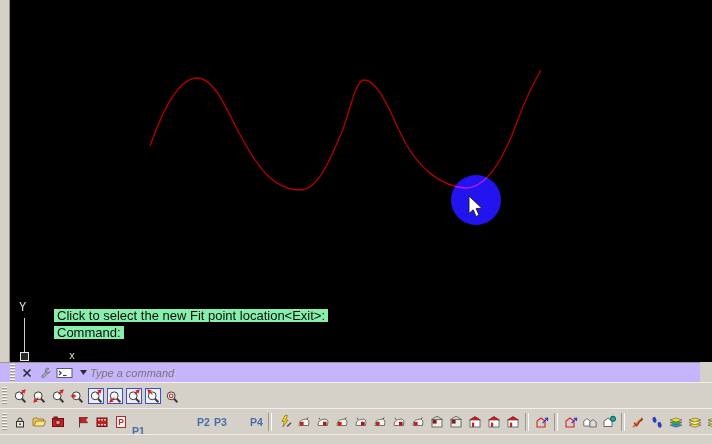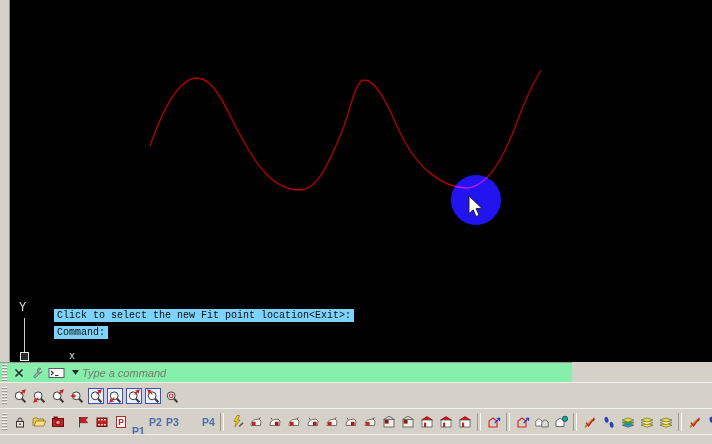--- a/index.html
+++ b/index.html
@@ -13,27 +13,27 @@
   .left-strip{position:absolute;left:0;top:0;width:9px;height:362px;background:#d5d1c9;border-right:1px solid #8f8c85;}
 
   
   .ucs-y-label{position:absolute;color:#d9d9d9;font-size:12px;font-family:"DejaVu Sans Mono",monospace;}
   .ucs-axis{position:absolute;width:1px;background:#cfcfcf;}
   .ucs-origin{position:absolute;width:7px;height:7px;border:1px solid #e8e8e8;background:#2a2a2a;}
   .ucs-x-label{position:absolute;color:#e0e0e0;font-size:10px;font-family:"DejaVu Sans Mono",monospace;}
 
   
   .history{position:absolute;left:54px;top:309px;}
-  .hline{display:table;margin-bottom:4px;background:#7dd3fc;color:#0c0c0c;
-         font-family:Liberation Mono, monospace;font-size:10px;line-height:13px;
+  .hline{display:table;margin-bottom:4px;background:#86efac;color:#0c0c0c;
+         font-family:Liberation Sans, sans-serif;font-size:13px;line-height:13px;
          padding:0 3px;white-space:pre;}
 
   
-  .cmdbar{position:absolute;left:0;top:362px;width:572px;height:20px;background:#86efac;
-          border-top:1px solid #9a968f;display:flex;align-items:center;box-sizing:border-box;}
+  .cmdbar{position:absolute;left:0;top:362px;width:700px;height:20px;background:#c4b5fd;
+          border-top:1px solid #9a968f;display:flex;align-items:center;box-sizing:border-box;padding-left:8px;}
   .cmdbar input{flex:1;border:none;background:transparent;outline:none;
                 font-family:"Liberation Sans",sans-serif;font-size:11px;font-style:italic;color:#56534e;}
   .cmdbar input::placeholder{color:#7a766f;font-style:italic;}
   .cbicon{display:flex;align-items:center;justify-content:center;width:18px;height:18px;cursor:pointer;}
 
   
   .tb{position:absolute;left:0;width:712px;background:#d5d1c9;display:flex;align-items:center;
       box-sizing:border-box;border-top:1px solid #f2f0ec;overflow:hidden;}
   .tb.row1{top:382px;height:26px;}
   .tb.row2{top:408px;height:26px;}
@@ -220,21 +220,21 @@
           </g>
         </svg>
       </div>
       <div class="tbtn">
         <svg width="16" height="16" viewBox="0 0 16 16">
           <rect x="3.5" y="2.5" width="9" height="11" fill="#fff" stroke="#c42222"></rect>
           <text x="8" y="11" font-size="8.5" font-weight="bold" fill="#c42222" text-anchor="middle" font-family="Liberation Sans,sans-serif">P</text>
         </svg>
       </div>
       <div class="tbtn txt" style="color: rgb(74, 109, 168); margin-top: 18px;">P1</div>
-      <div class="tbtn txt" style="color: rgb(74, 109, 168);">P2</div>
+      <div class="tbtn txt" style="color: rgb(74, 109, 168); margin-left: 48px;">P2</div>
       <div class="tbtn txt" style="color: rgb(74, 109, 168);">P3</div>
       <div class="tbtn txt" style="color: rgb(74, 109, 168); margin-left: 19px;">P4</div>
       <div class="sep"></div>
       <div class="tbtn">
         <svg width="16" height="16" viewBox="0 0 16 16">
           <path d="M8,1.5 L5,7.5 H7.4 L5.8,13 L11,6.2 H8.6 L10.6,1.5 Z" fill="#f5d31e" stroke="#8a6d1a" stroke-width="0.7"></path>
           <line x1="10.2" y1="12.5" x2="14" y2="8.8" stroke="#555" stroke-width="1.6"></line>
         </svg>
       </div>
       <div class="tbtn">

